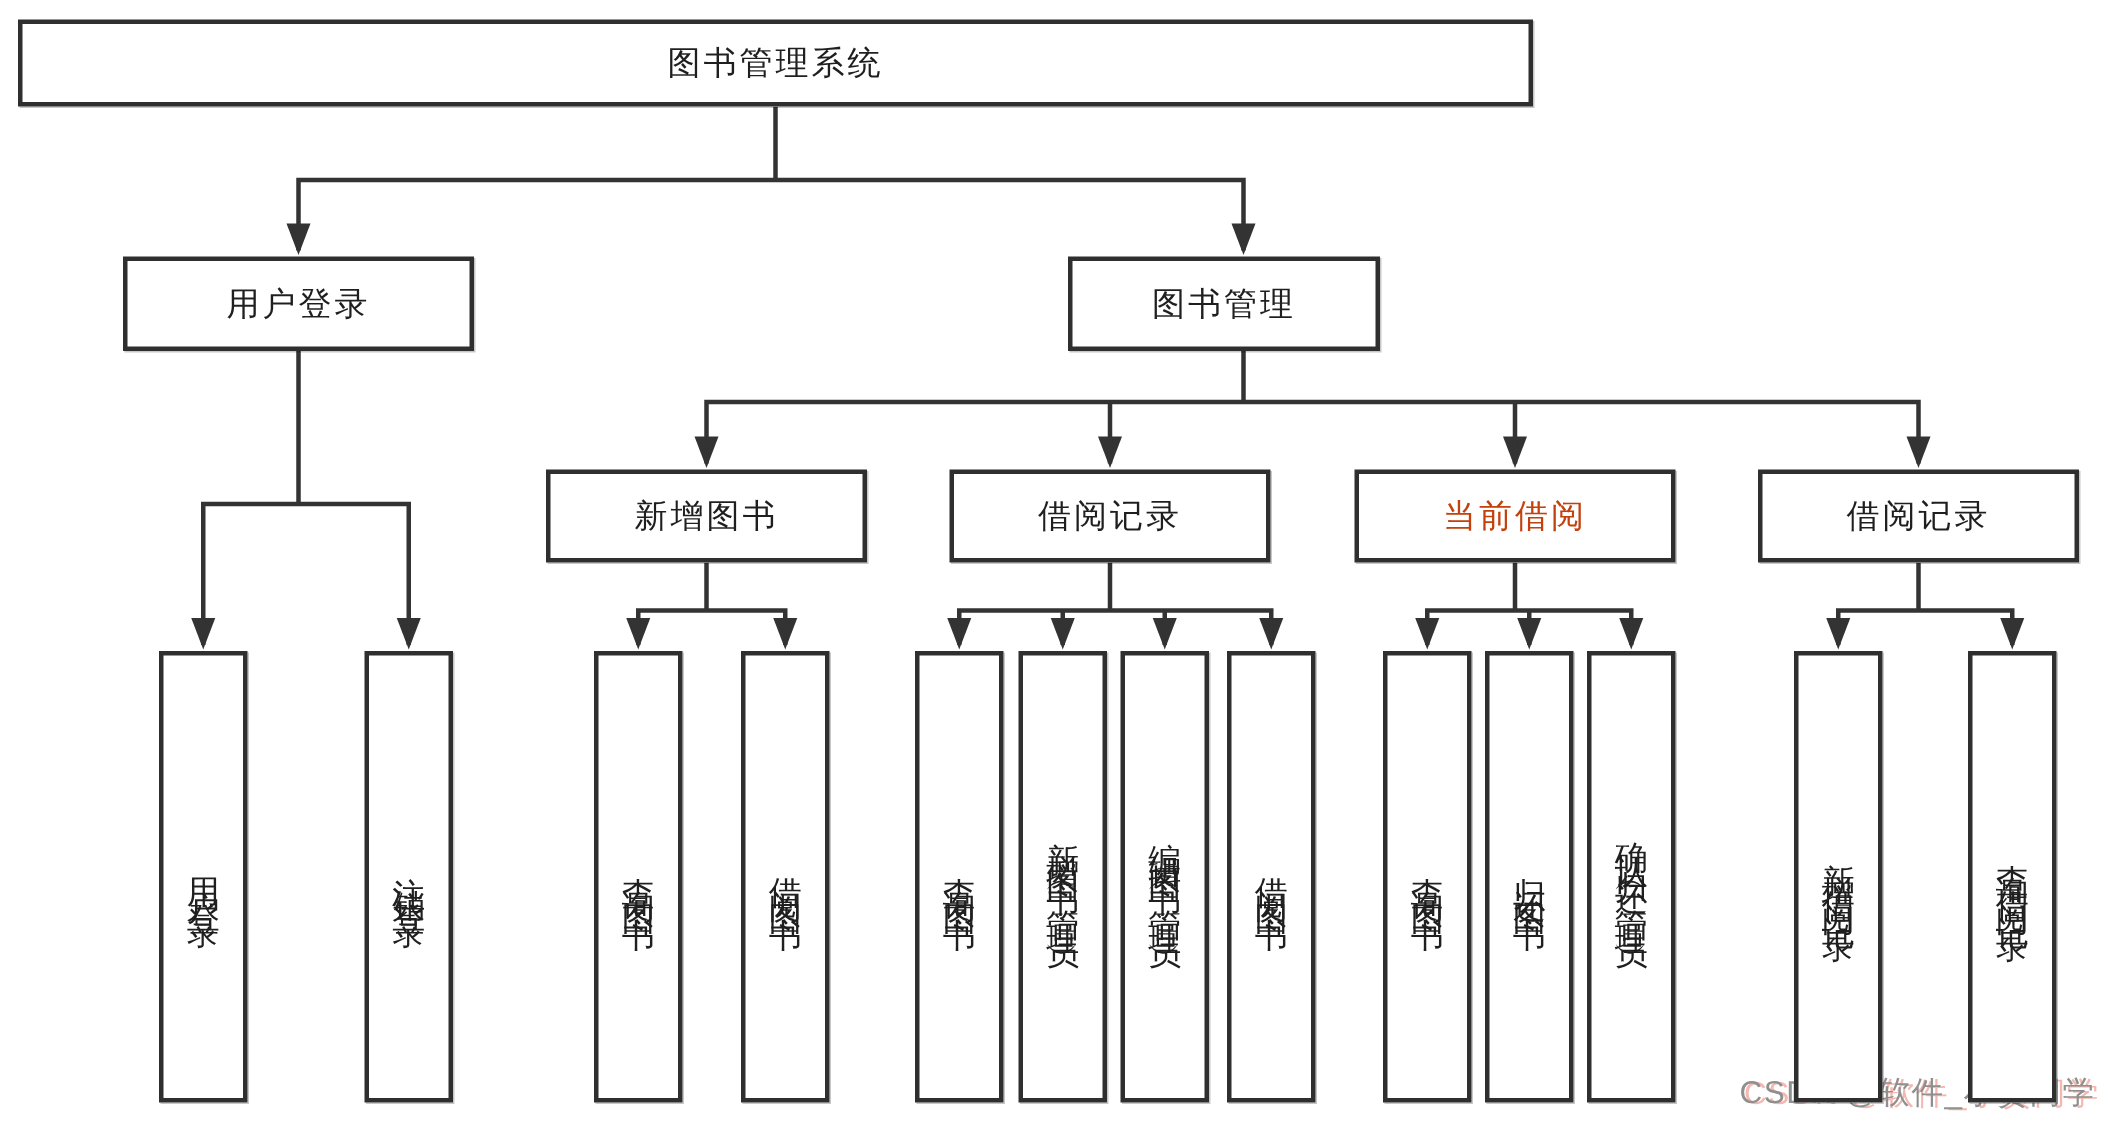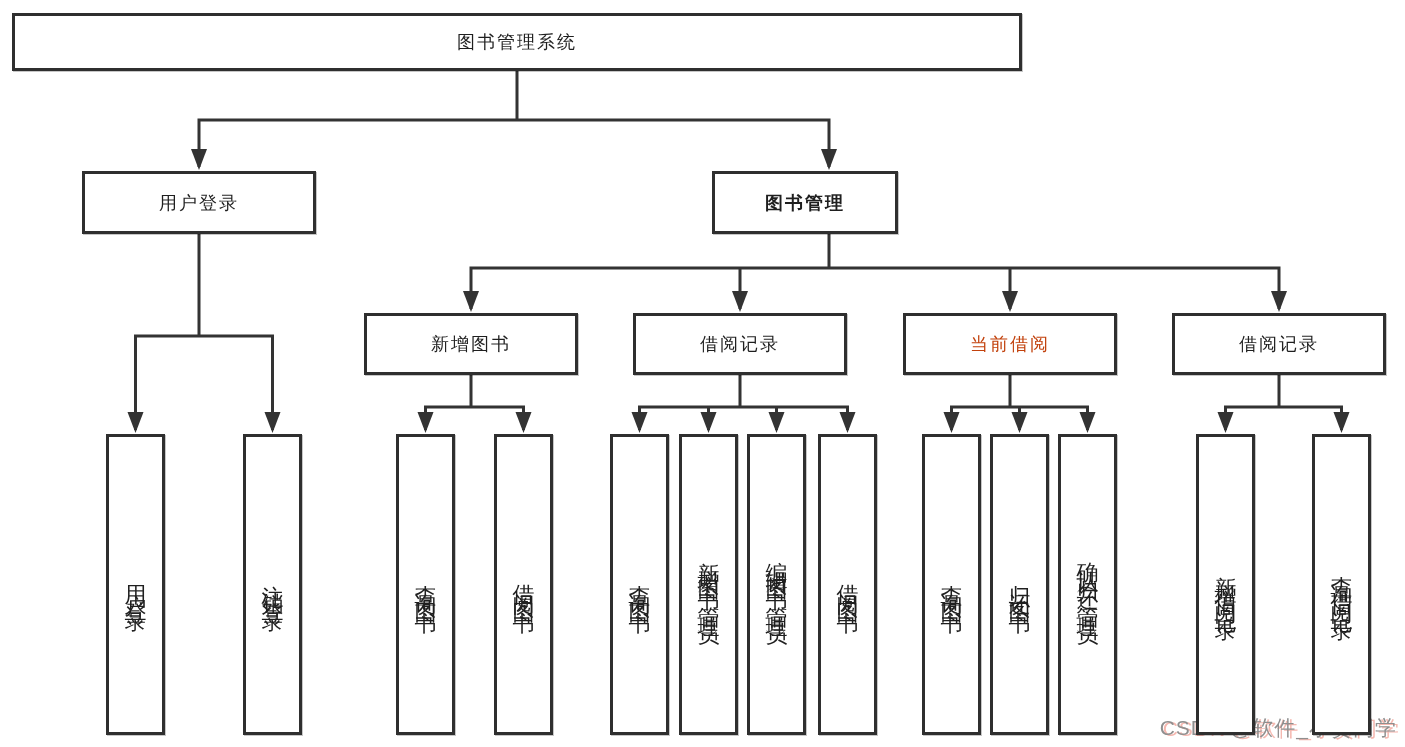--- a/index.html
+++ b/index.html
@@ -28,21 +28,21 @@
     box-sizing: border-box;
     background: #ffffff;
     border: 3px solid #2f2f2f;
     display: flex;
     align-items: center;
     justify-content: center;
     color: #1f1f1f;
     box-shadow: 1px 1px 0 rgba(0,0,0,0.22);
   }
   .node .lbl {
-    font-size: 18px;
+    font-size: 22px;
     letter-spacing: 2px;
     white-space: nowrap;
     line-height: 1;
   }
   .node.vertical .lbl {
     writing-mode: vertical-rl;
     text-orientation: mixed;
     white-space: normal;
     letter-spacing: 9px;
     font-size: 22px;
@@ -91,21 +91,21 @@
       <polygon points="1333.5,412 1349.5,412 1341.5,433" fill="#333333"></polygon>
       <path d="M 1279 375 L 1279 407 M 1224 407 L 1343 407 M 1225.5 407 L 1225.5 430 M 1341.5 407 L 1341.5 430" stroke="#333333" stroke-width="3" fill="none"></path>
     </svg>
   <div id="watermark" style="color: rgb(143, 143, 143); text-shadow: rgb(245, 184, 176) 3px 1px 0px;">CSDN @软件_小贺同学</div>
 <div class="node" style="left: 12px; top: 13px; width: 1010px; height: 58px; border-color: rgb(47, 47, 47); background: rgb(255, 255, 255);">
       <span class="lbl" style="color: rgb(31, 31, 31);">图书管理系统</span>
     </div>
     <div class="node" style="left: 82px; top: 171px; width: 234px; height: 63px; border-color: rgb(47, 47, 47); background: rgb(255, 255, 255);">
       <span class="lbl" style="color: rgb(31, 31, 31);">用户登录</span>
     </div>
-    <div class="node" style="left: 712px; top: 171px; width: 186px; height: 63px; border-color: rgb(47, 47, 47); background: rgb(255, 255, 255); font-weight: bold;">
+    <div class="node" style="left: 712px; top: 171px; width: 208px; height: 63px; border-color: rgb(47, 47, 47); background: rgb(255, 255, 255);">
       <span class="lbl" style="color: rgb(31, 31, 31);">图书管理</span>
     </div>
     <div class="node" style="left: 364px; top: 313px; width: 214px; height: 62px; border-color: rgb(47, 47, 47); background: rgb(255, 255, 255);">
       <span class="lbl" style="color: rgb(31, 31, 31);">新增图书</span>
     </div>
     <div class="node" style="left: 633px; top: 313px; width: 214px; height: 62px; border-color: rgb(47, 47, 47); background: rgb(255, 255, 255);">
       <span class="lbl" style="color: rgb(31, 31, 31);">借阅记录</span>
     </div>
     <div class="node" style="left: 903px; top: 313px; width: 214px; height: 62px; border-color: rgb(47, 47, 47); background: rgb(255, 255, 255);">
       <span class="lbl" style="color: #c2410c;">当前借阅</span>

